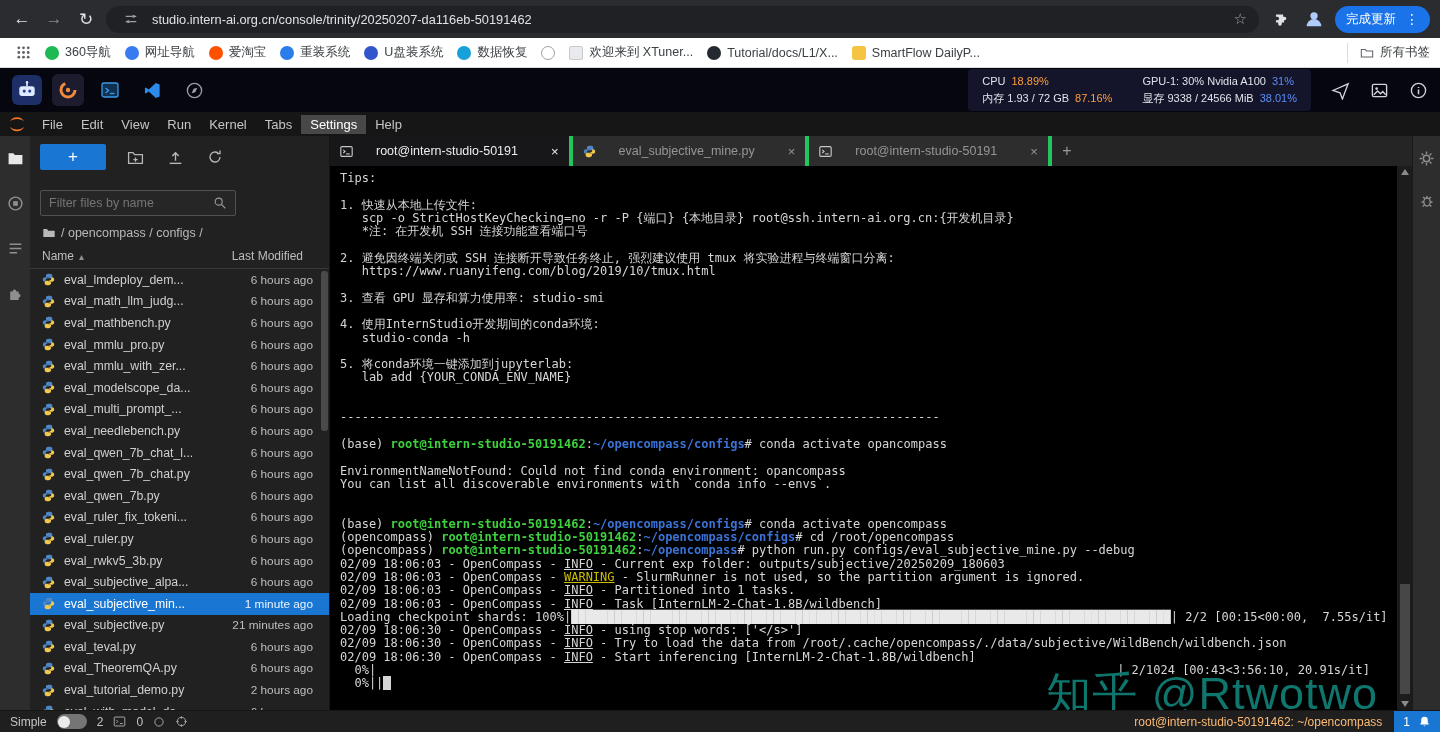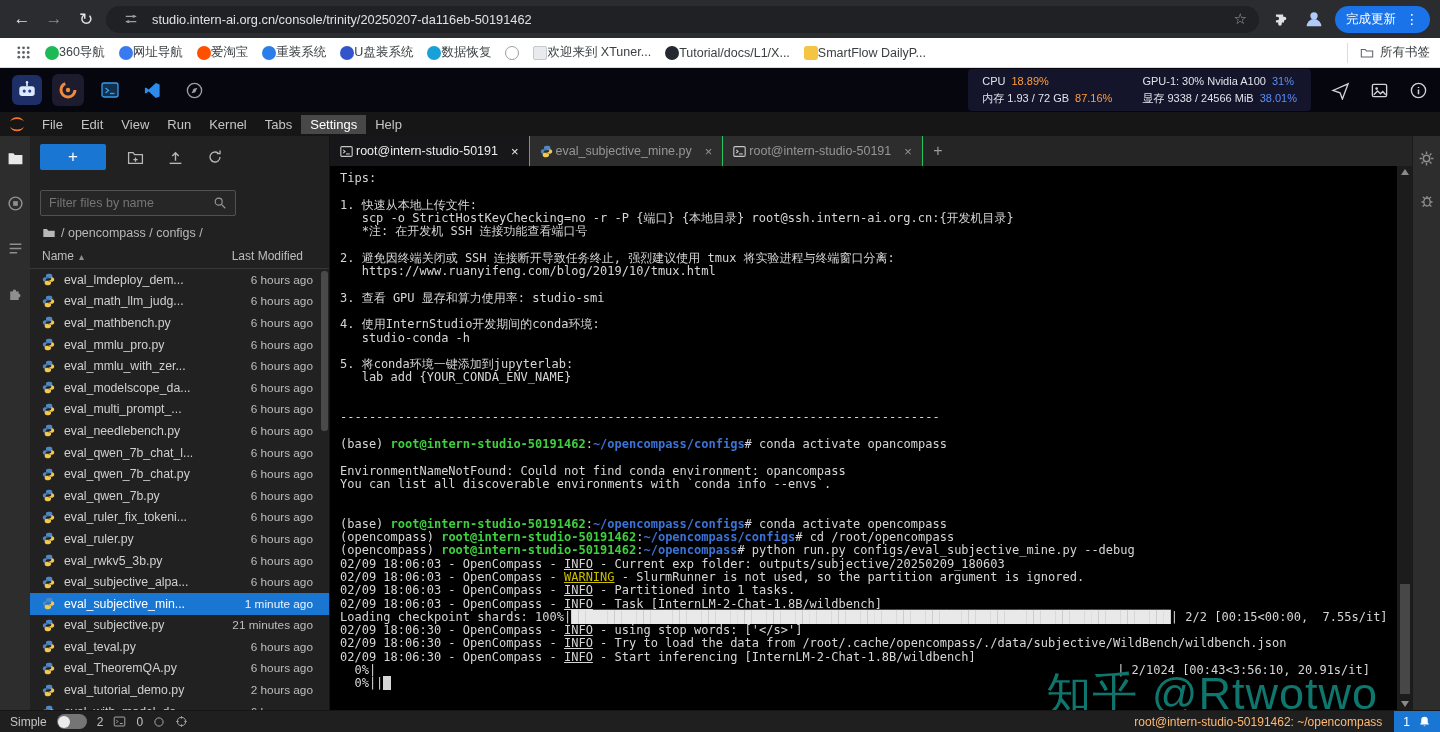--- a/index.html
+++ b/index.html
@@ -13,21 +13,21 @@
 .nav-ico.dim{color:#8a8d91}
 .url-bar{flex:1;height:27px;background:#202124;border-radius:14px;display:flex;align-items:center;padding:0 12px;gap:8px;color:#dfe1e5;font-size:12.8px;min-width:0}
 .url-text{white-space:nowrap;overflow:hidden}
 .star{margin-left:auto;color:#9aa0a6;font-size:15px}
 .chrome-ico{display:flex;align-items:center;justify-content:center;width:26px}
 .update-pill{height:27px;background:#1a73e8;border-radius:14px;color:#fff;font-size:12.5px;display:flex;align-items:center;padding:0 11px;gap:9px;white-space:nowrap}
 .kebab{font-size:14px}
 
 
 .bookmarks-bar{height:30px;background:#fff;display:flex;align-items:center;padding:0 10px;gap:2px;font-size:12.5px;color:#3c4043;flex:0 0 auto;border-bottom:1px solid #dadce0}
-.bm{display:flex;align-items:center;padding:3px 7px;border-radius:13px;white-space:nowrap}
+.bm{display:flex;align-items:center;gap:6px;padding:3px 7px;border-radius:13px;white-space:nowrap}
 .fav{width:14px;height:14px;border-radius:50%;flex:0 0 auto}
 .fav.square{border-radius:3px}
 .fav.doc{border-radius:2px;border:1px solid #c6cacd}
 .all-bm{margin-left:auto;display:flex;align-items:center;gap:6px;border-left:1px solid #dadce0;padding-left:12px;height:20px;white-space:nowrap}
 
 
 .studio-bar{height:44px;background:#06060f;display:flex;align-items:center;padding:0 12px;gap:10px;flex:0 0 auto}
 .logo-tile{width:30px;height:30px;border-radius:6px;background:#1d2f66;display:flex;align-items:center;justify-content:center}
 .app-tile{width:32px;height:32px;border-radius:6px;display:flex;align-items:center;justify-content:center}
 .app-tile.active{background:#1c1c2e}
@@ -62,21 +62,21 @@
 .frow .ficon{width:15px;display:flex;margin-right:7px;flex:0 0 auto}
 .frow .fname{flex:1;overflow:hidden;text-overflow:ellipsis}
 .frow .ftime{width:100px;text-align:right;padding-right:16px;color:#bdbdbd;font-size:11.8px;flex:0 0 auto}
 .frow.sel{background:#1976d2;color:#fff}
 .frow.sel .ftime{color:#eaf2ff}
 .fb-scroll{position:absolute;right:1px;top:2px;width:7px;height:160px;background:#4a4a4a;border-radius:3px}
 
 
 .main{flex:1;display:flex;flex-direction:column;min-width:0;position:relative}
 .tab-bar{height:30px;background:#252526;display:flex;align-items:stretch;flex:0 0 auto}
-.tab{display:flex;align-items:center;gap:3px;padding:0 10px;background:#2d2d2d;color:#969696;font-size:12.5px;border-right:1px solid #22c55e;white-space:nowrap}
+.tab{display:flex;align-items:center;gap:23px;padding:0 10px;background:#2d2d2d;color:#969696;font-size:12.5px;border-right:4px solid #22c55e;white-space:nowrap}
 .tab.active{background:#17171a;color:#ededed}
 .tab-ico{display:flex}
 .tab-close{margin-left:10px;font-size:13px}
 .tab-plus{width:30px;display:flex;align-items:center;justify-content:center;color:#9a9a9a;font-size:16px}
 .terminal{flex:1;background:#000;font-family:"DejaVu Sans Mono","Liberation Mono",monospace;font-size:12px;line-height:13.3px;color:#d6d6d6;padding:6px 22px 2px 10px;position:relative;overflow:hidden}
 .t-line{white-space:pre;min-height:13.3px;position:relative}
 .ts-g{color:#3ed13e;font-weight:bold}
 .ts-b{color:#3b73d6;font-weight:bold}
 .ts-u{text-decoration:underline}
 .ts-w{color:#cdbf00;text-decoration:underline}

